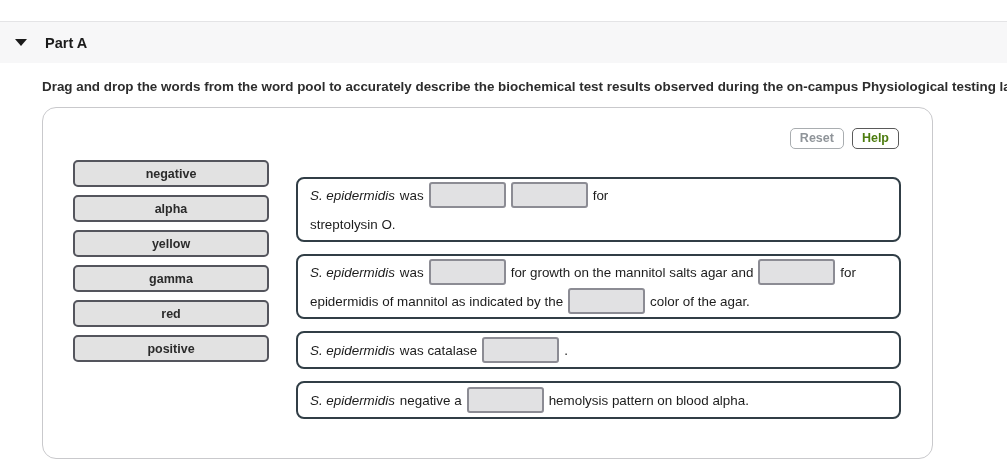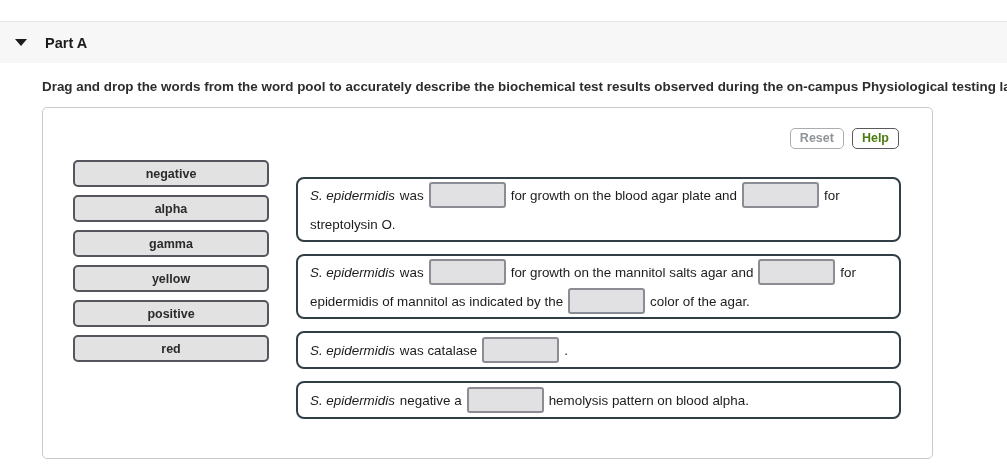--- a/index.html
+++ b/index.html
@@ -37,21 +37,21 @@
     font-size: 13.4px; font-weight: bold; color: #2d2d2d;
     white-space: nowrap;
   }
 
   
   .panel {
     position: absolute; left: 42px; top: 107px;
     width: 891px; height: 352px;
     background: #fff;
     border: 1px solid #c9c9cc;
-    border-radius: 5px;
+    border-radius: 14px;
   }
 
   
   .btn-row {
     position: absolute; top: 20px; right: 33px;
     display: flex; gap: 8px;
   }
   .btn {
     font-family: "Liberation Sans", sans-serif;
     font-size: 12.5px; font-weight: bold;
@@ -124,34 +124,33 @@
 <div class="panel">
 
   <div class="btn-row">
     <button class="btn btn-reset">Reset</button>
     <button class="btn btn-help">Help</button>
   </div>
 
   <div class="word-pool">
     <div class="chip">negative</div>
     <div class="chip">alpha</div>
+    <div class="chip">yellow</div>
     <div class="chip">gamma</div>
-    <div class="chip">yellow</div>
+    <div class="chip">red</div>
     <div class="chip">positive</div>
-    <div class="chip">red</div>
   </div>
 
   <div class="sentences">
 
     <div class="sbox two-line">
       <div class="srow">
         <span class="species">S. epidermidis</span>
         <span>was</span>
         <span class="blank"></span>
-        <span>for growth on the blood agar plate and</span>
         <span class="blank"></span>
         <span>for</span>
       </div>
       <div class="srow">
         <span>streptolysin O.</span>
       </div>
     </div>
 
     <div class="sbox two-line">
       <div class="srow">

